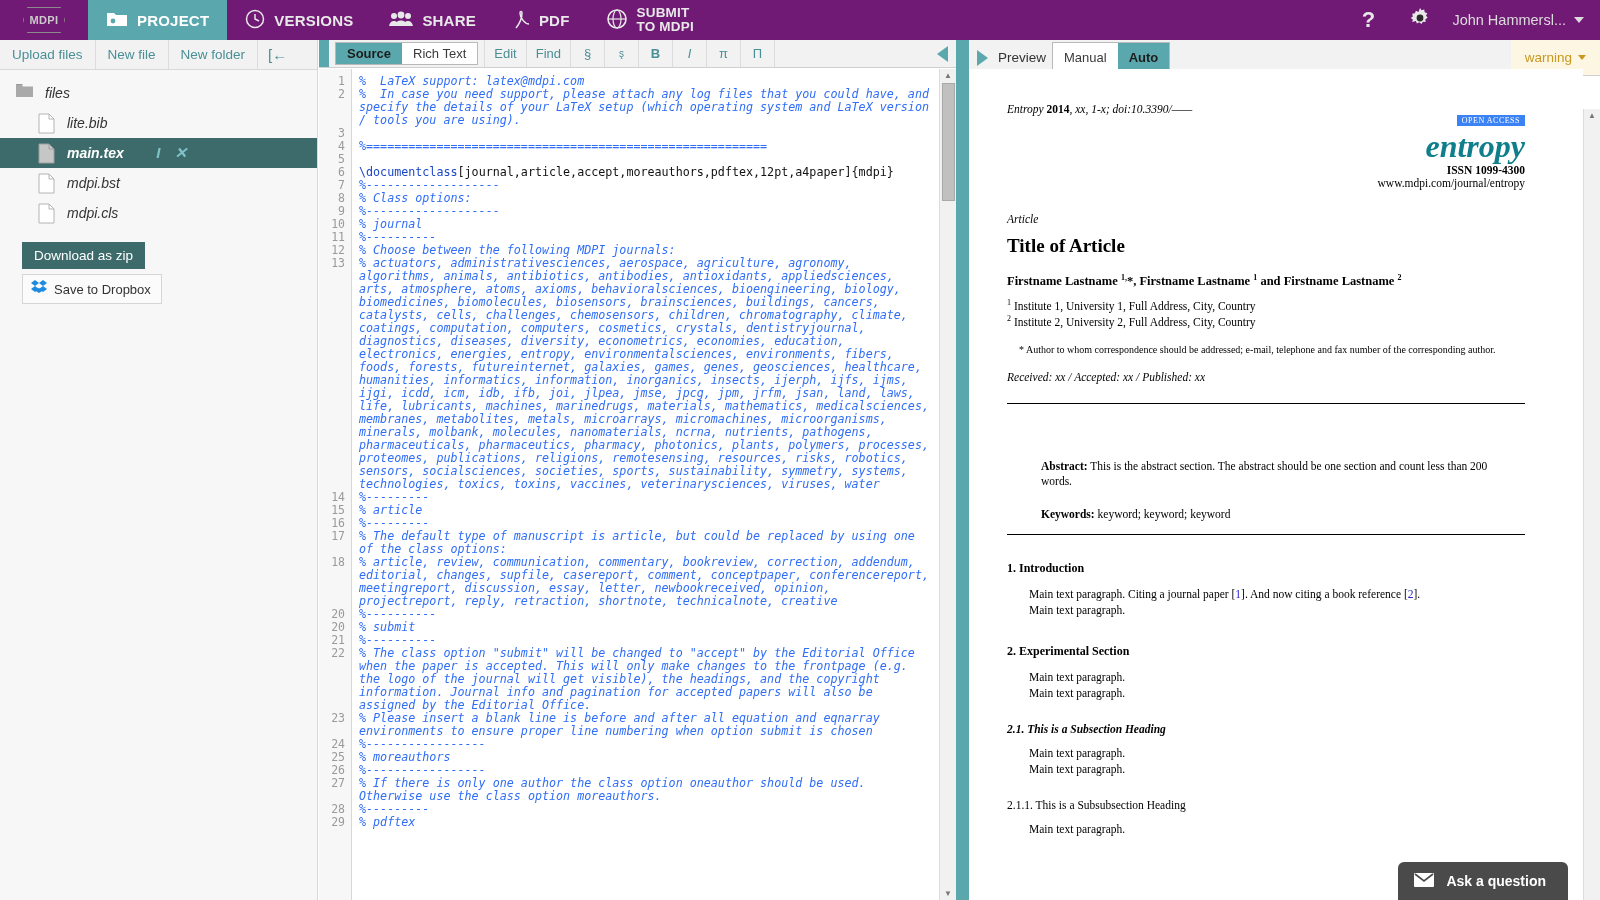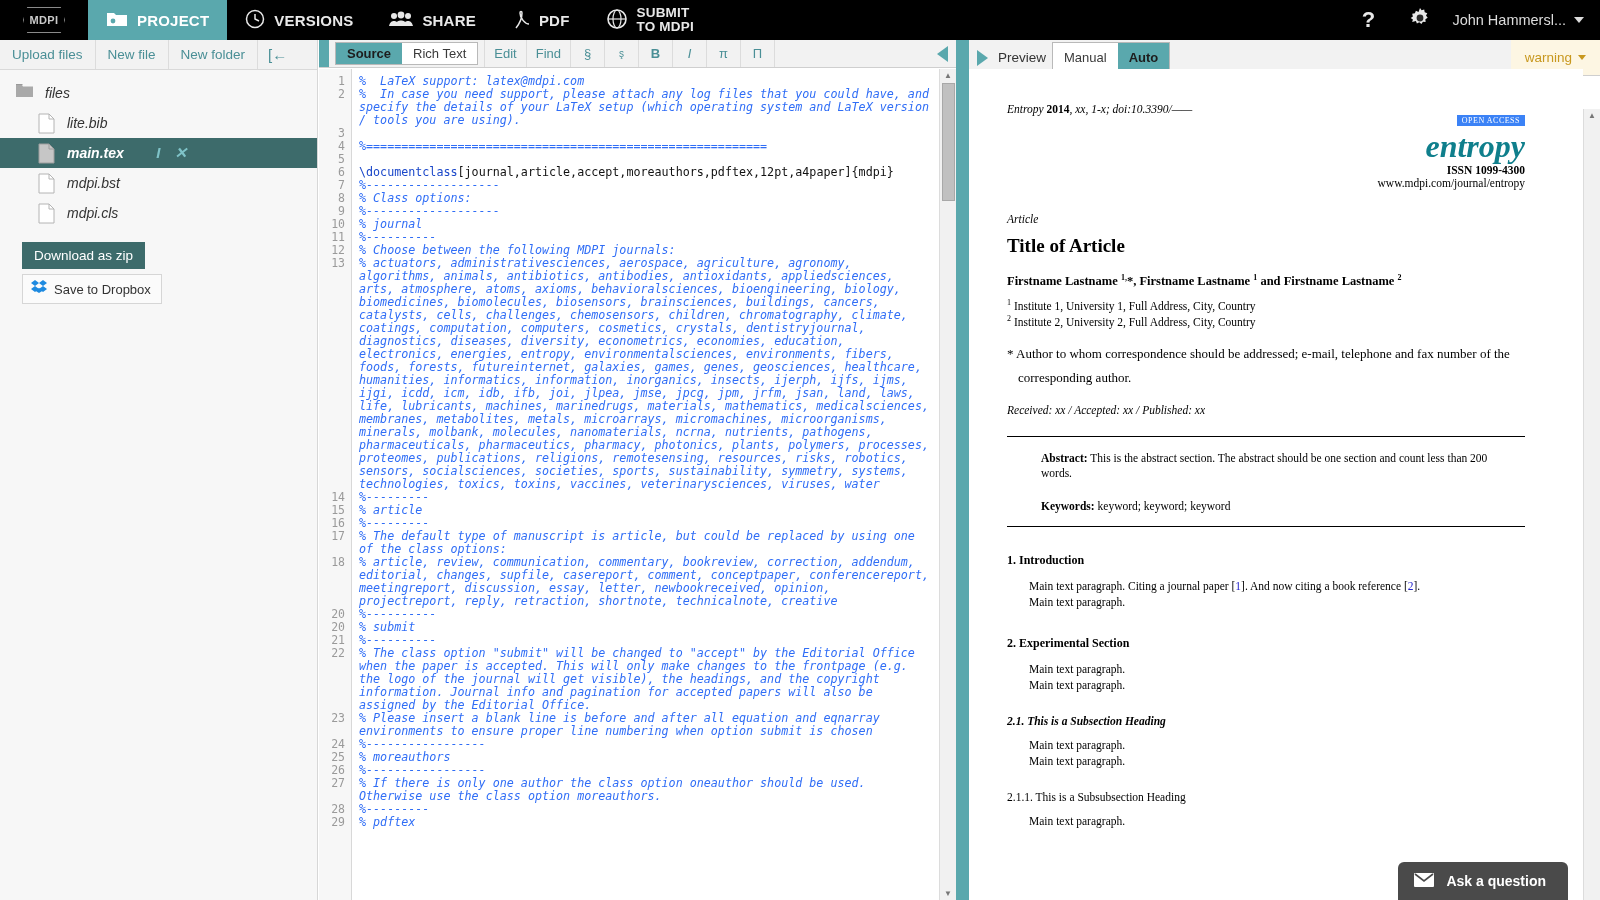--- a/index.html
+++ b/index.html
@@ -7,21 +7,21 @@
     margin: 0; padding: 0;
     width: 1600px; height: 900px;
     overflow: hidden;
     font-family: "Liberation Sans", sans-serif;
     background: #ffffff;
   }
 
   
   #topbar {
     position: absolute; left: 0; top: 0; width: 1600px; height: 40px;
-    background: #000000; display: flex; align-items: stretch;
+    background: #701a75; display: flex; align-items: stretch;
   }
   .logo-cell {
     width: 88px; display: flex; align-items: center; justify-content: center;
   }
   .mdpi-logo {
     width: 42px; height: 26px; position: relative;
     display: flex; align-items: center; justify-content: center;
     color: #c9c9c9; font-size: 11px; font-weight: bold; letter-spacing: .4px;
   }
   .mdpi-logo::before {
@@ -196,24 +196,24 @@
     font-size: 32px; color: #0f7f8c; line-height: 34px; margin-top: 2px;
   }
   .issn { font-size: 11.5px; font-weight: bold; margin-top: 1px; }
   .murl { font-size: 11.5px; margin-top: 1px; }
   .art-kind { font-size: 11.5px; font-style: italic; margin-top: 24px; }
   .art-title { font-size: 19px; font-weight: bold; margin-top: 10px; }
   .authors { font-size: 12.5px; font-weight: bold; margin-top: 16px; }
   sup { font-size: 8px; vertical-align: super; }
   .affil { font-size: 11.5px; margin-top: 9px; }
   .affil2 { font-size: 11.5px; margin-top: 2px; }
-  .corr { font-size: 13px; margin-top: 14px; line-height: 24px; padding-left: 11px; text-indent: -11px; }
+  .corr { font-size: 10px; margin-top: 14px; line-height: 15px; padding-left: 11px; text-indent: -11px; margin-left: 12px; }
   .dates { font-size: 11.5px; font-style: italic; margin-top: 14px; }
   #abs-box { margin: 20px 0 0 0; border-top: 1.4px solid #000; border-bottom: 1.4px solid #000; padding: 14px 24px 14px 34px; }
-  .abs-p { font-size: 11.5px; line-height: 15px; }
+  .abs-p { font-size: 11.5px; line-height: 15px; margin-top: 41px; }
   .abs-p b { font-weight: bold; }
   .kw-p { font-size: 11.5px; margin-top: 19px; }
   .sec-h { font-size: 12px; font-weight: bold; margin-top: 26px; }
   .subsec-h { font-size: 11.5px; font-style: italic; font-weight: bold; margin-top: 22px; }
   .subsub-h { font-size: 11.5px; margin-top: 22px; }
   .body-p { font-size: 11.5px; line-height: 16px; margin-top: 10px; padding-left: 22px; }
   .cite { color: #2222cc; }
 
   #askq {
     position: absolute; right: 32px; bottom: 0; height: 38px;

